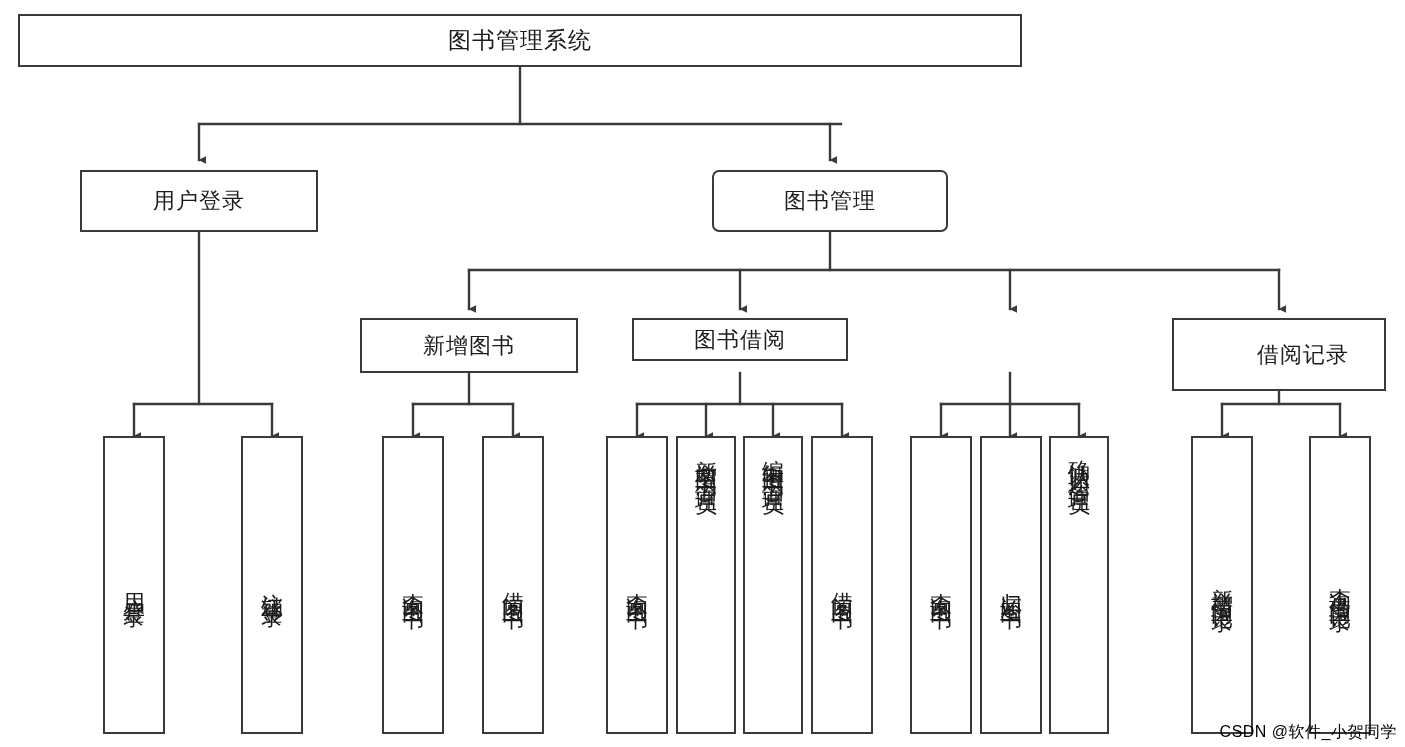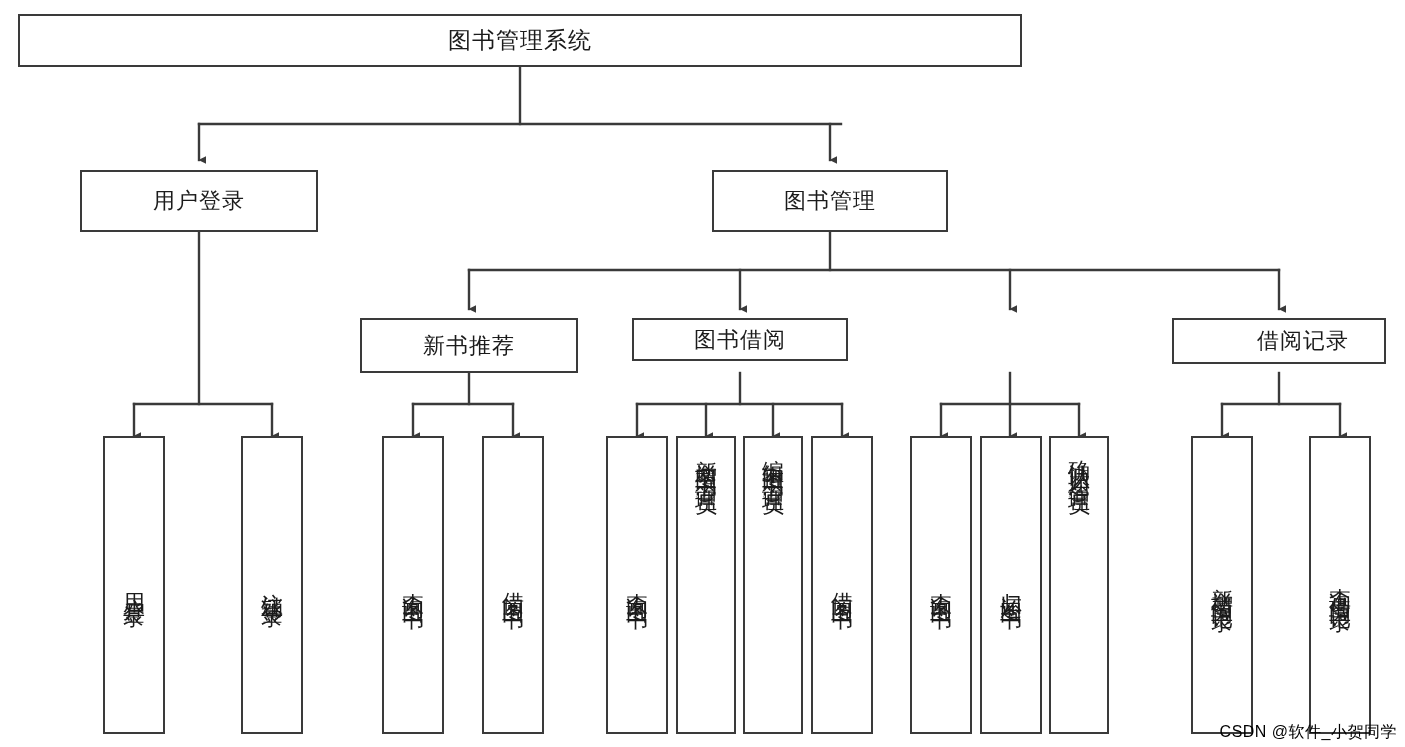--- a/index.html
+++ b/index.html
@@ -125,31 +125,31 @@
     </g>
   </svg>
 
   <div class="node-box level-0" style="left:18px; top:14px; width:1004px; height:53px;">
     <span class="node-label">图书管理系统</span>
   </div>
 
   <div class="node-box level-1" style="left:80px; top:170px; width:238px; height:62px;">
     <span class="node-label">用户登录</span>
   </div>
-  <div class="node-box level-1" style="left:712px; top:170px; width:236px; height:62px;">
+  <div class="node-box level-1" style="left:712px; top:170px; width:236px; height:62px;border-radius:7px;">
     <span class="node-label">图书管理</span>
   </div>
 
   <div class="node-box level-2" style="left:360px; top:318px; width:218px; height:55px;">
-    <span class="node-label">新书推荐</span>
+    <span class="node-label">新增图书</span>
   </div>
   <div class="node-box level-2" style="left:632px; top:318px; width:216px; height:43px;">
     <span class="node-label">图书借阅</span>
   </div>
-  <div class="node-box level-2" style="left:1172px; top:318px; width:214px; height:46px;padding-left:48px;">
+  <div class="node-box level-2" style="left:1172px; top:318px; width:214px; height:73px;padding-left:48px;">
     <span class="node-label">借阅记录</span>
   </div>
 
   <div class="node-box leaf-box center-vert" style="left:103px; top:436px; width:62px; height:298px;">
     <span class="leaf-label">用户登录</span>
   </div>
   <div class="node-box leaf-box center-vert" style="left:241px; top:436px; width:62px; height:298px;">
     <span class="leaf-label">注销登录</span>
   </div>
 

